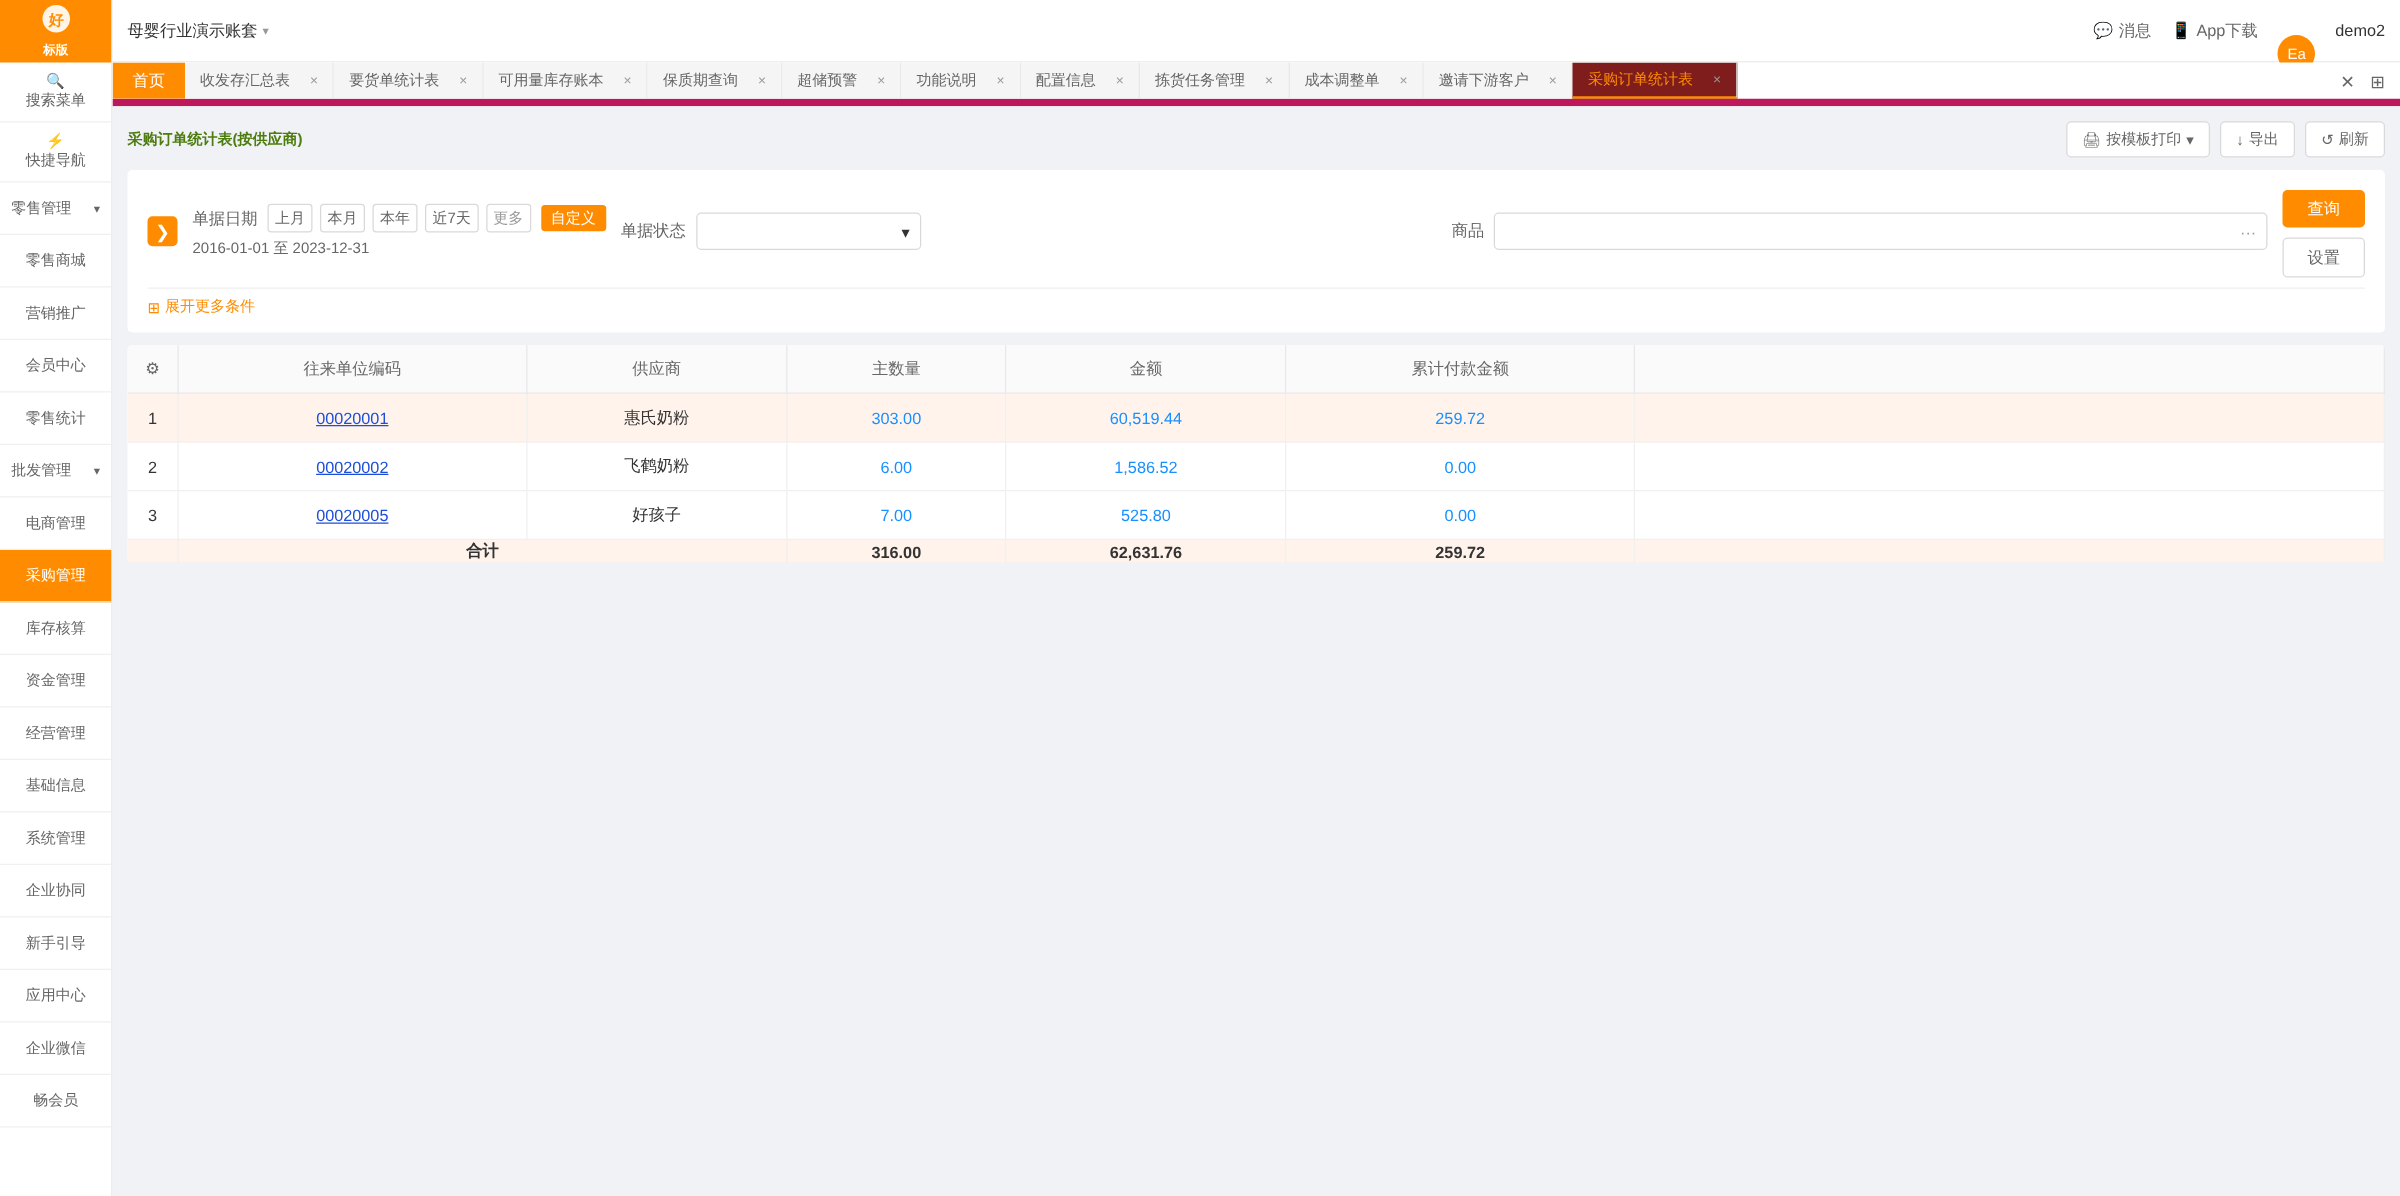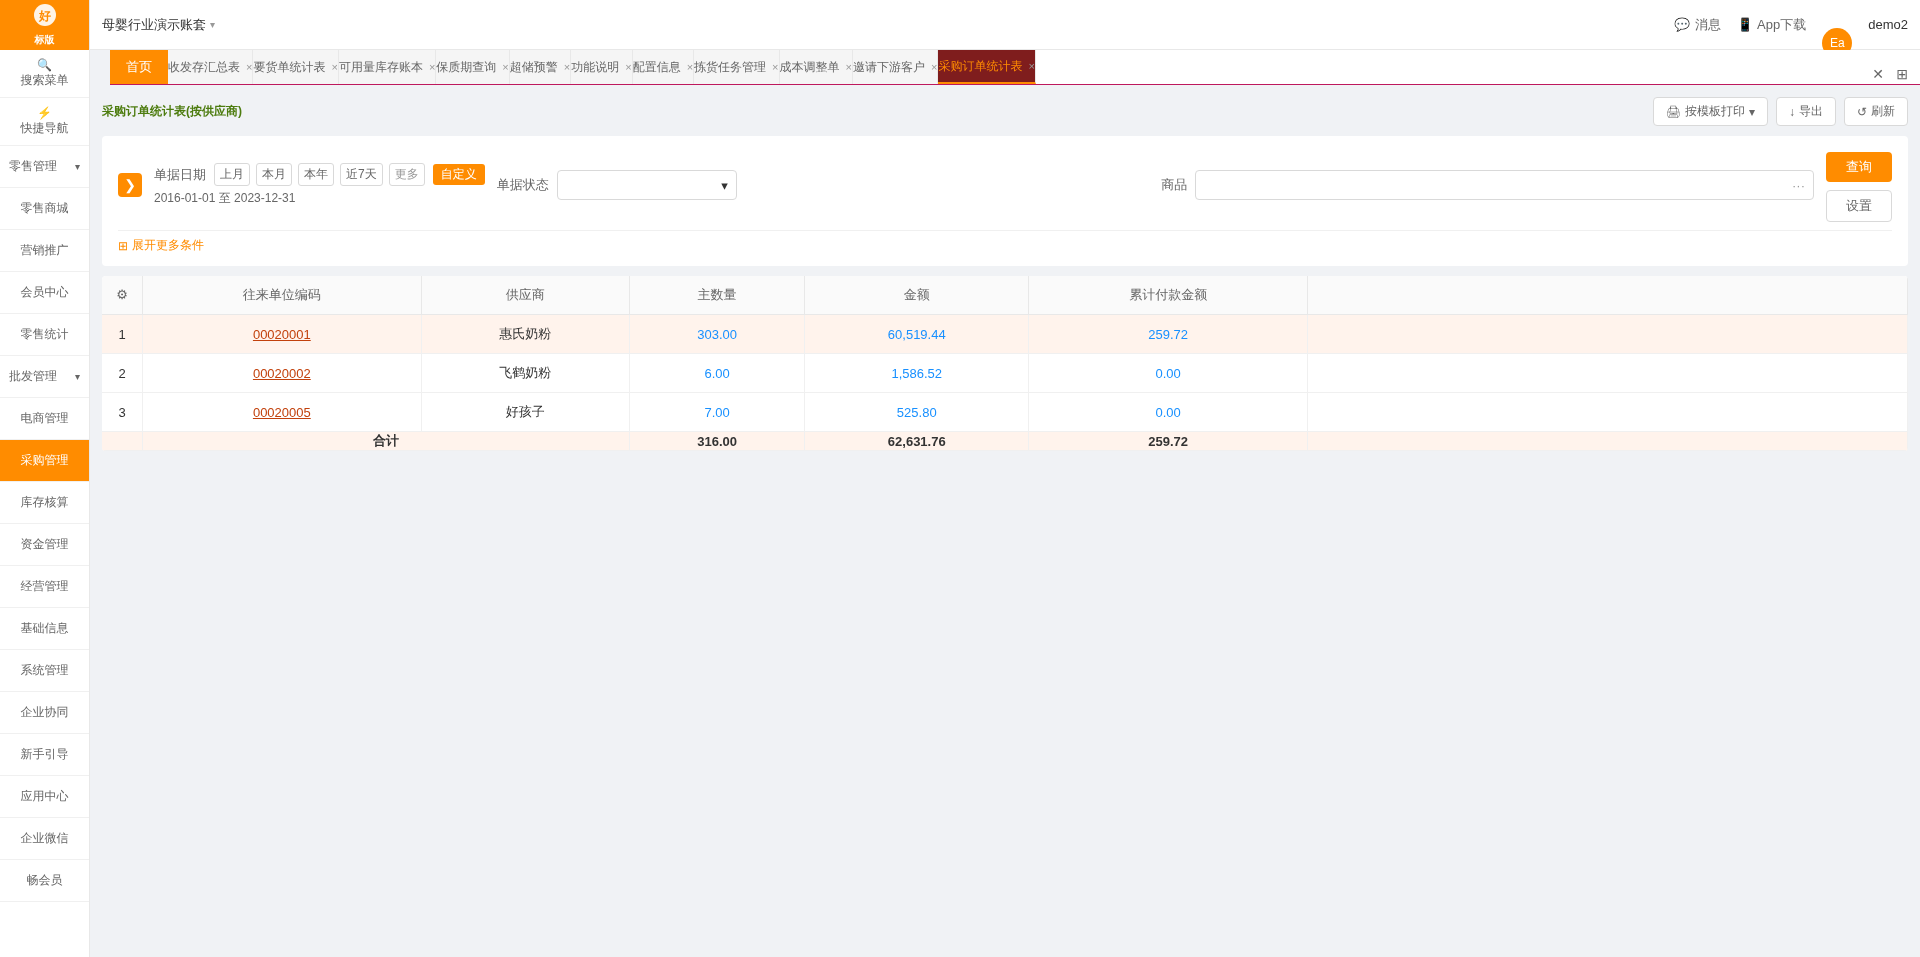--- a/index.html
+++ b/index.html
@@ -22,23 +22,23 @@
     
     .top-bar { height: 50px; background: #fff; display: flex; align-items: center; justify-content: space-between; padding: 0 12px; border-bottom: 1px solid #e8e8e8; }
     .top-bar-left { display: flex; align-items: center; gap: 8px; }
     .workspace-selector { display: flex; align-items: center; gap: 4px; font-size: 13px; color: #333; cursor: pointer; }
     .workspace-selector .arrow { font-size: 10px; color: #999; }
     .top-bar-right { display: flex; align-items: center; gap: 16px; }
     .top-bar-action { display: flex; align-items: center; gap: 4px; color: #666; font-size: 13px; cursor: pointer; }
     .user-avatar { width: 30px; height: 30px; border-radius: 50%; background: #ff8c00; display: flex; align-items: center; justify-content: center; color: #fff; font-size: 12px; margin-top: 37px; }
 
     
-    .tab-bar { height: 35px; background: #fff; display: flex; align-items: flex-end; border-bottom: 1px solid #be185d; overflow: hidden; margin-left: 20px; }
+    .tab-bar { height: 35px; background: #fff; display: flex; align-items: center; border-bottom: 6px solid #be185d; overflow: hidden; }
     .tab-home { padding: 0 16px; height: 100%; display: flex; align-items: center; background: #ff8c00; color: #fff; font-size: 13px; cursor: pointer; flex-shrink: 0; }
-    .tab-item { padding: 0 0; height: 100%; display: flex; align-items: center; gap: 6px; border-right: 1px solid #e8e8e8; color: #666; font-size: 12px; cursor: pointer; flex-shrink: 0; white-space: nowrap; background: #f5f5f5; }
+    .tab-item { padding: 0 12px; height: 100%; display: flex; align-items: center; gap: 16px; border-right: 1px solid #e8e8e8; color: #666; font-size: 12px; cursor: pointer; flex-shrink: 0; white-space: nowrap; background: #f5f5f5; }
     .tab-item.active { background: #7f1d1d; color: #ff8c00; border-bottom: 2px solid #ff8c00; }
     .tab-close { color: #999; font-size: 11px; cursor: pointer; }
     .tab-bar-end { margin-left: auto; display: flex; align-items: center; gap: 4px; padding: 0 8px; }
     .tab-bar-btn { width: 20px; height: 20px; display: flex; align-items: center; justify-content: center; cursor: pointer; color: #666; font-size: 14px; }
 
     
     .content-area { flex: 1; background: #f0f2f5; padding: 12px; overflow: auto; }
 
     
     .page-header { display: flex; align-items: center; justify-content: space-between; margin-bottom: 10px; }
@@ -65,21 +65,21 @@
     .filter-more-btn { color: #ff8c00; font-size: 12px; cursor: pointer; display: flex; align-items: center; gap: 4px; white-space: nowrap; }
     .btn-query { padding: 6px 20px; background: #ff8c00; color: #fff; border: none; border-radius: 4px; font-size: 13px; cursor: pointer; }
     .btn-settings { padding: 6px 16px; background: #fff; color: #666; border: 1px solid #d9d9d9; border-radius: 4px; font-size: 13px; cursor: pointer; }
 
     
     .table-wrapper { background: #fff; border-radius: 4px; overflow: hidden; }
     .data-table { width: 100%; border-collapse: collapse; }
     .data-table th { background: #fafafa; border-bottom: 1px solid #e8e8e8; border-right: 1px solid #e8e8e8; padding: 10px 12px; text-align: center; font-size: 13px; color: #666; font-weight: normal; }
     .data-table td { border-bottom: 1px solid #f0f0f0; border-right: 1px solid #f0f0f0; padding: 10px 12px; text-align: center; font-size: 13px; color: #333; }
     .data-table tr:nth-child(1) td { background: #fff3ec; }
-    .data-table td.link { color: #c2410c; text-decoration: underline; cursor: pointer; }
+    .data-table td.link { color: #1d4ed8; text-decoration: underline; cursor: pointer; }
     .data-table td.number-link { color: #1890ff; cursor: pointer; }
     .th-check { width: 40px; }
     .table-footer { background: #fff3ec; border-top: 1px solid #e8e8e8; }
     .table-footer td { padding: 0 12px; font-size: 13px; font-weight: bold; color: #333; border-right: 1px solid #f0f0f0; text-align: center; }
     .gear-icon { width: 16px; height: 16px; display: inline-block; cursor: pointer; }
 
     .filter-date-group { display: flex; flex-direction: column; }
   </style>
 </head>
 <body>

